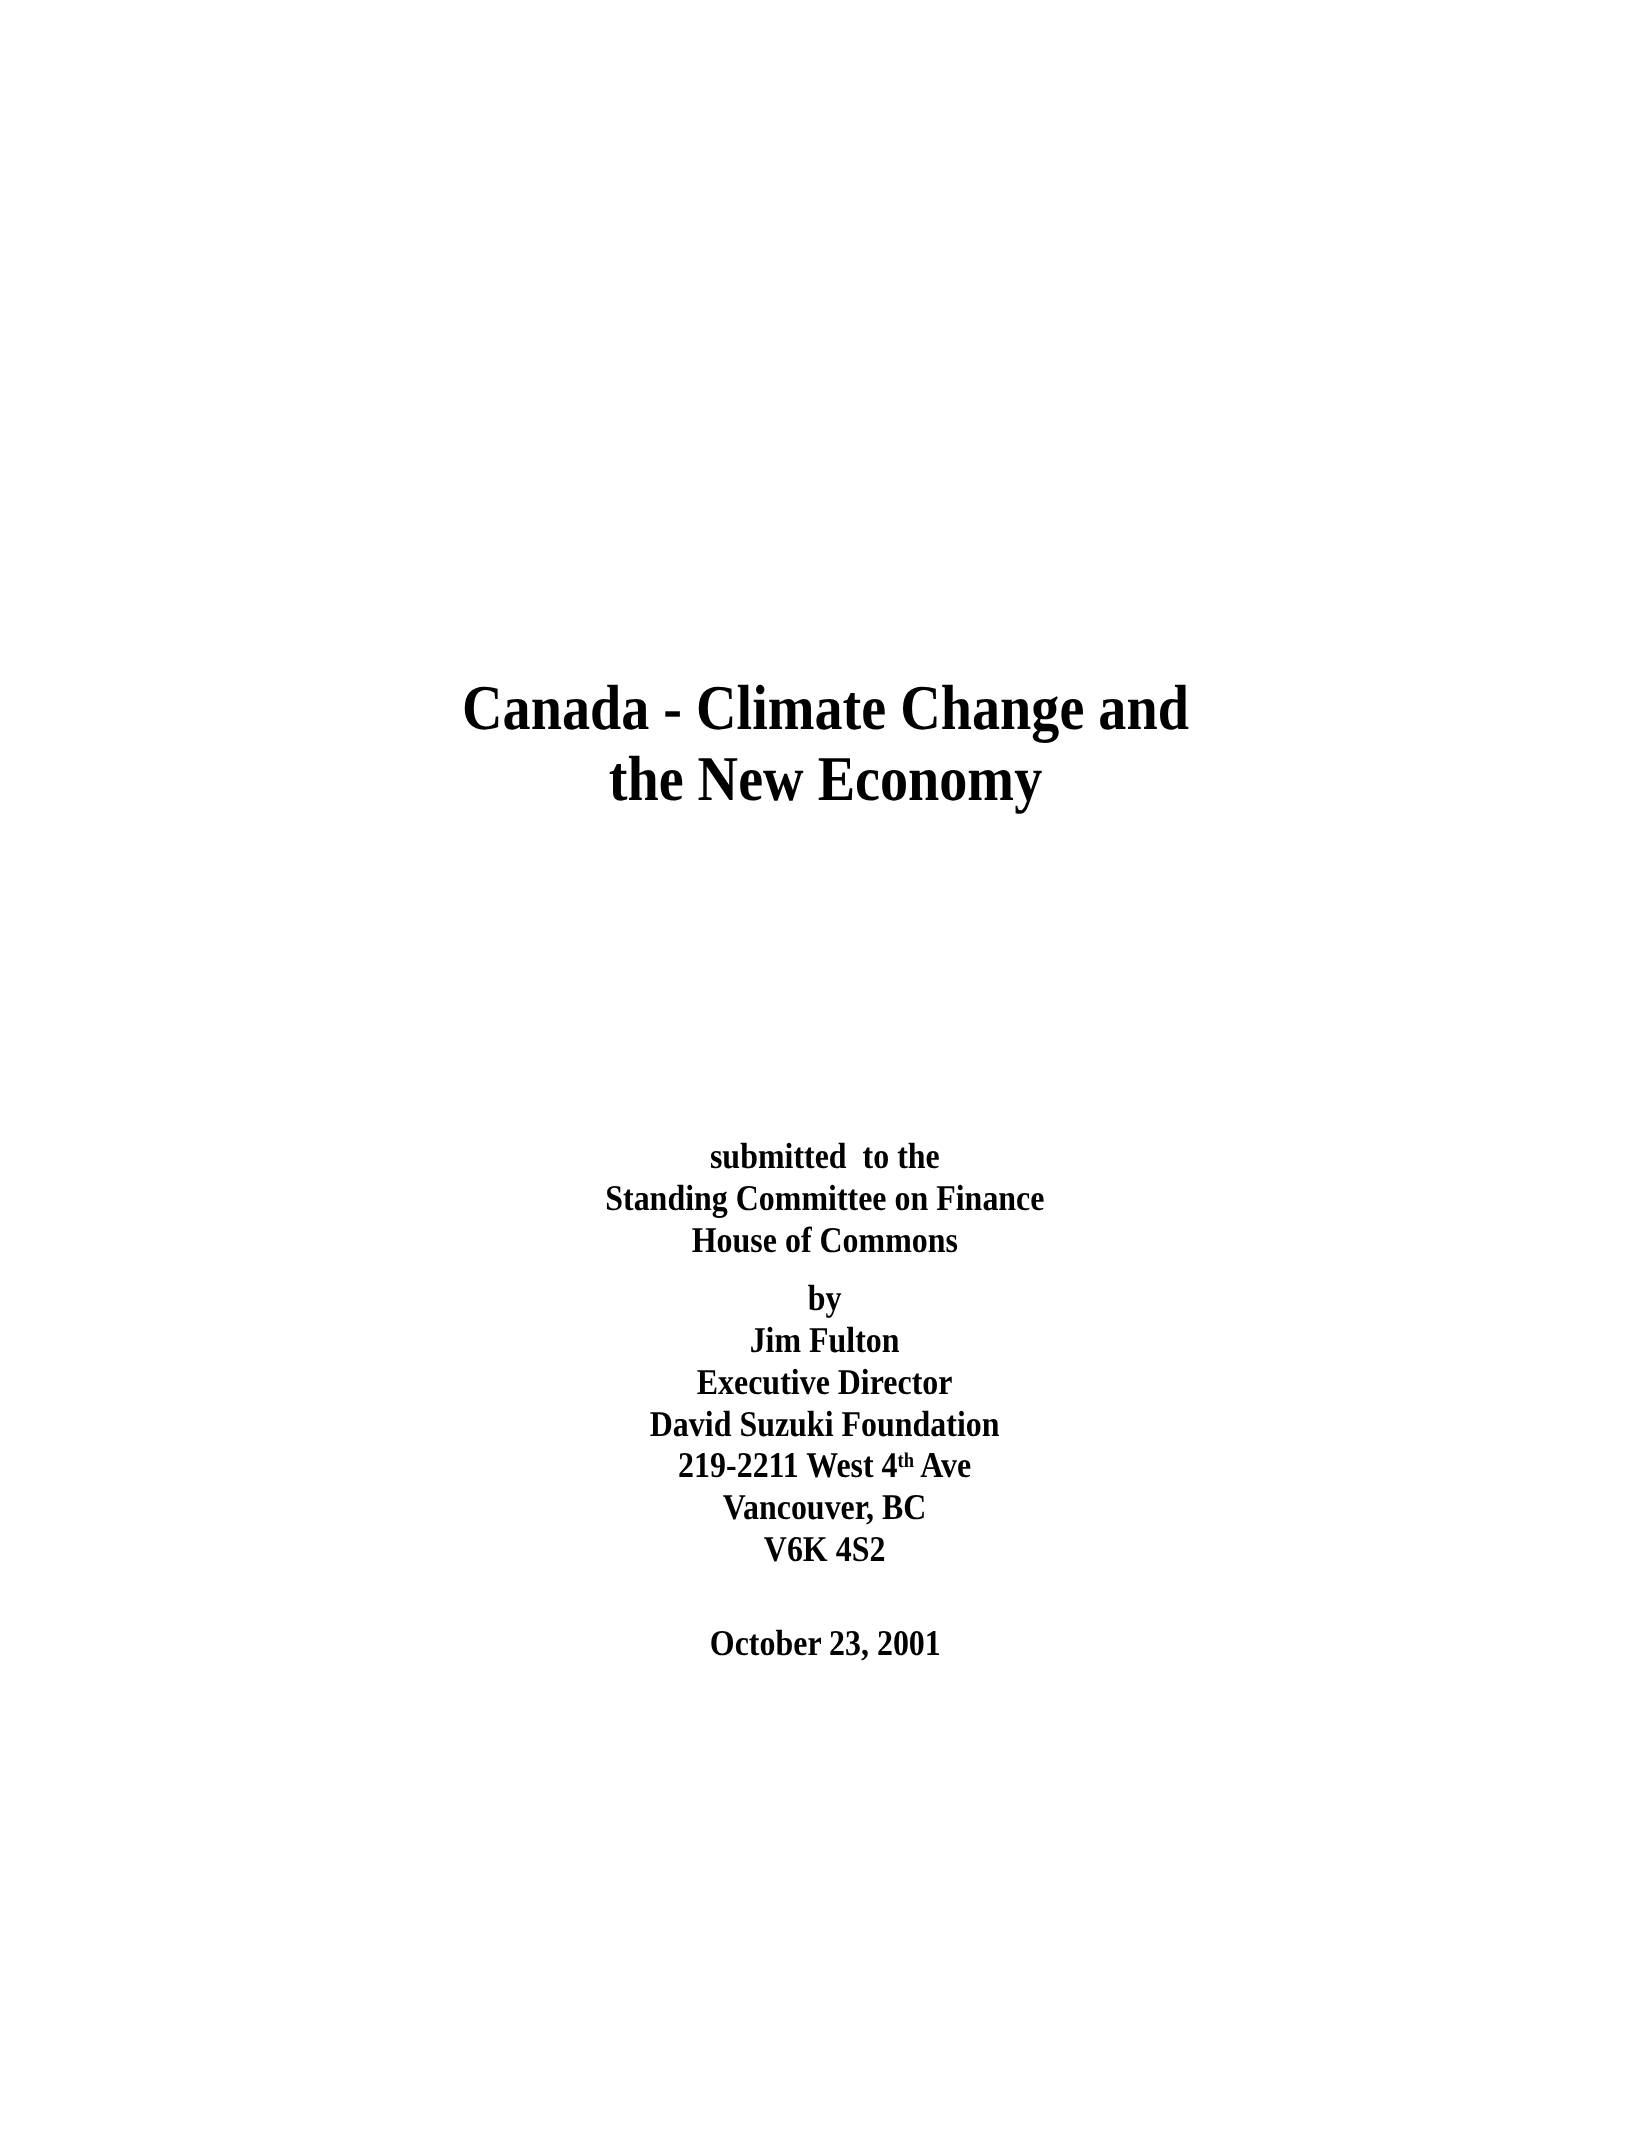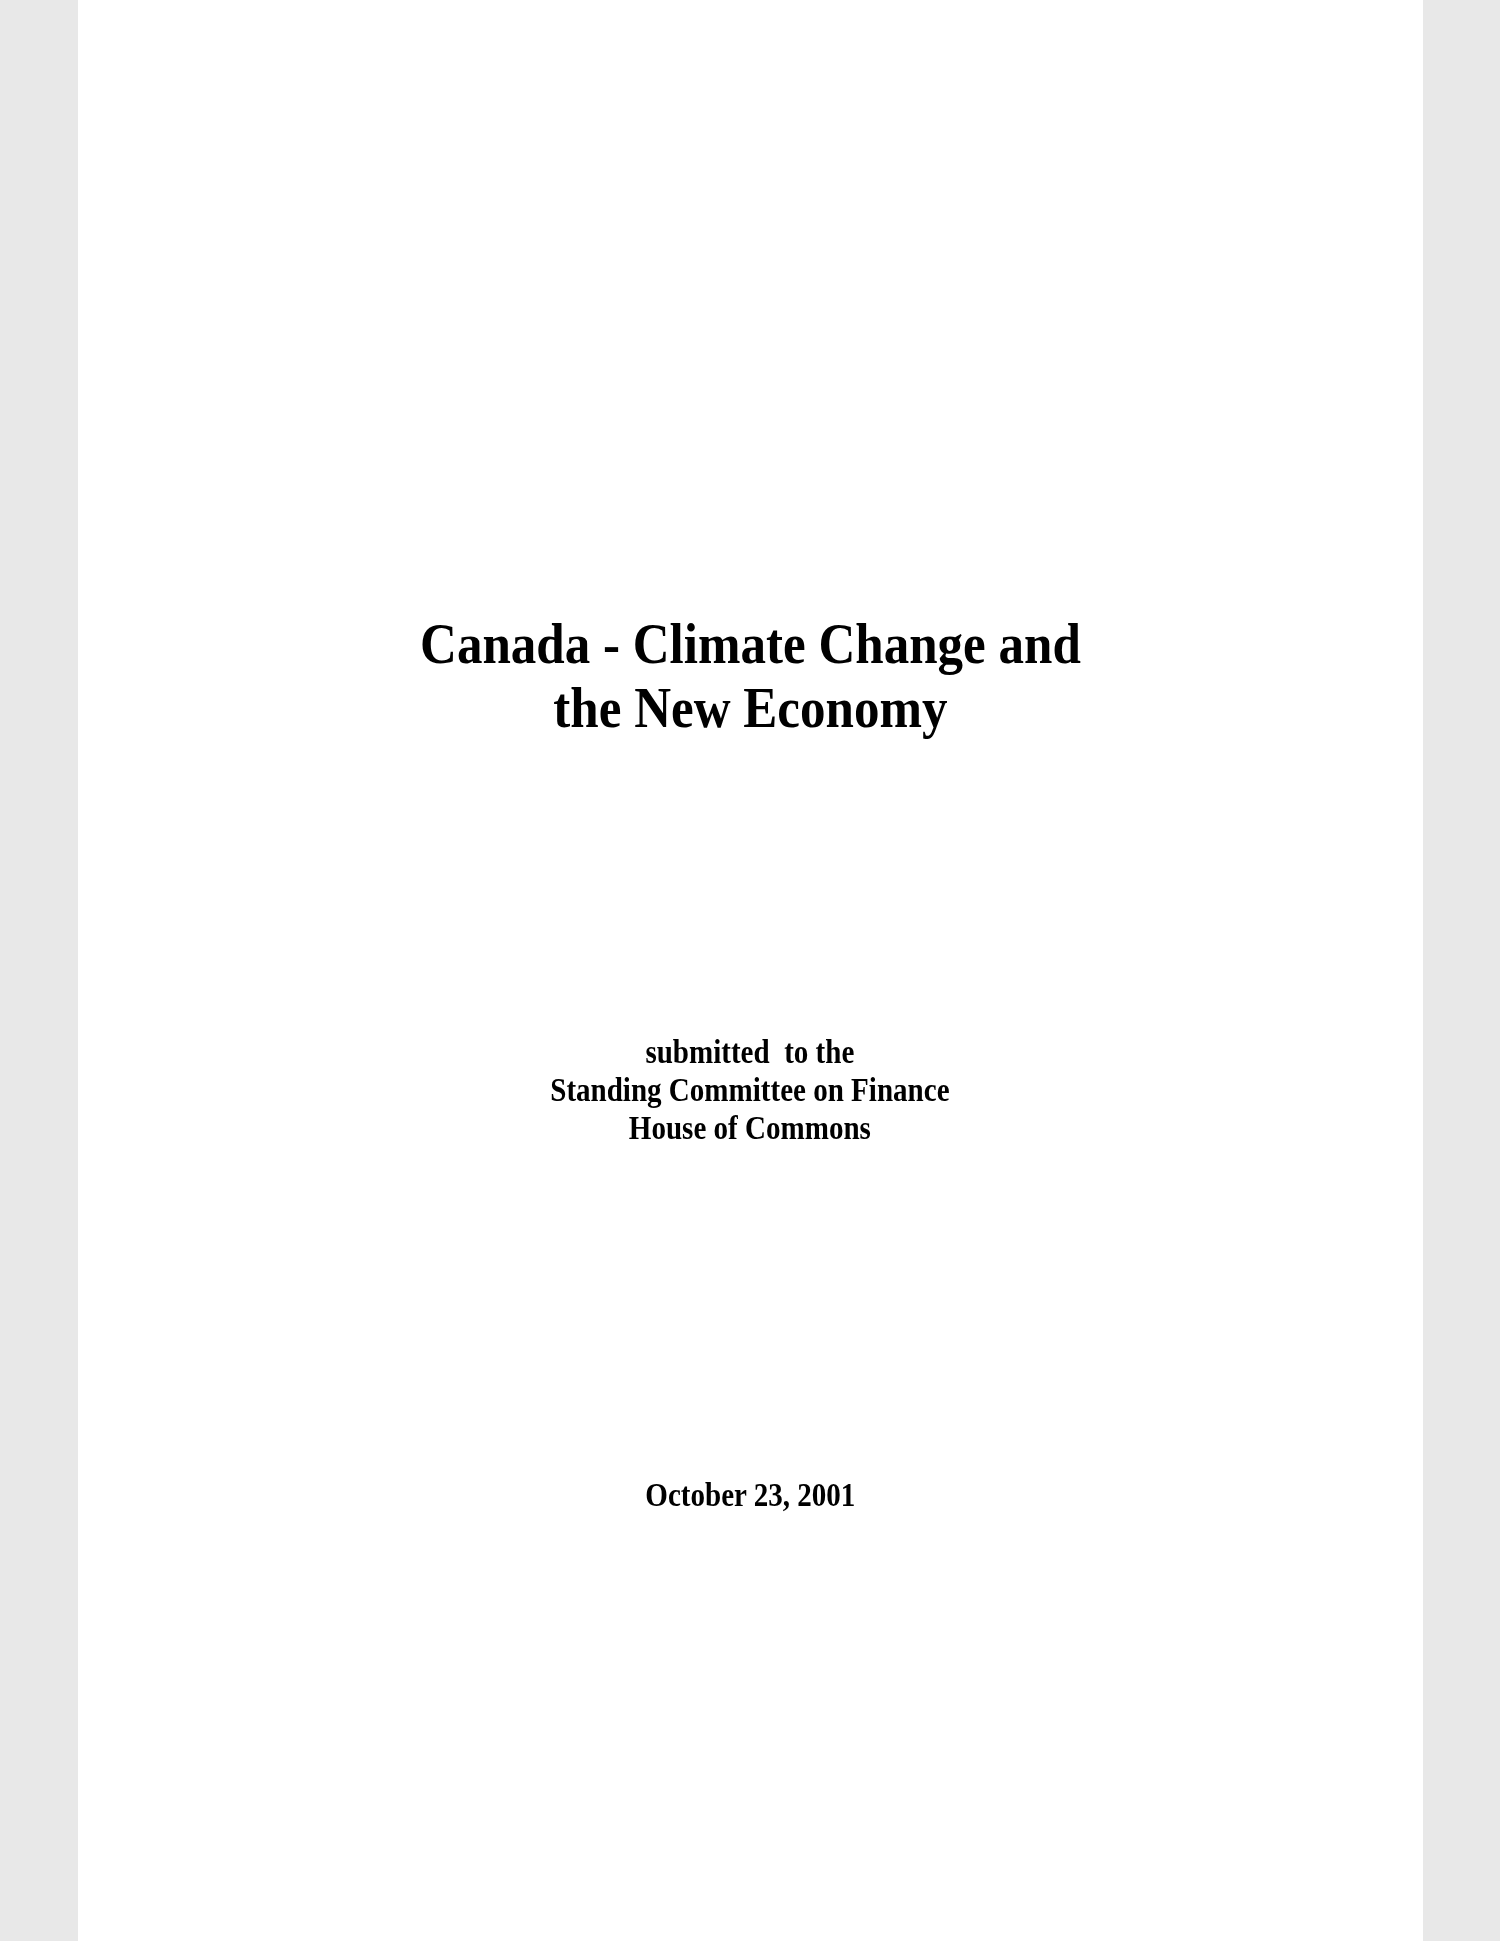--- a/index.html
+++ b/index.html
@@ -2,21 +2,21 @@
 <html><head>
 <meta charset="utf-8">
 <style>
   html, body {
     margin: 0;
     padding: 0;
     background: #e8e8e8;
   }
   .page {
     position: relative;
-    width: 1345px;
+    width: 1500px;
     height: 1941px;
     margin: 0 auto;
     background: #ffffff;
     overflow: hidden;
     font-family: "Liberation Serif", "DejaVu Serif", serif;
     font-weight: bold;
     color: #000000;
   }
   .abs-block {
     position: absolute;
@@ -68,20 +68,31 @@
   </h1>
 
   <div class="abs-block body-text submission-block">
     <span class="squeeze">
       <span class="line">submitted  to the</span>
       <span class="line">Standing Committee on Finance</span>
       <span class="line">House of Commons</span>
     </span>
   </div>
 
+  <div class="abs-block body-text author-block">
+    <span class="squeeze">
+      <span class="line">by</span>
+      <span class="line">Jim Fulton</span>
+      <span class="line">Executive Director</span>
+      <span class="line">David Suzuki Foundation</span>
+      <span class="line"><span>219-2211 West 4</span><sup class="ordinal">th</sup><span> Ave</span></span>
+      <span class="line">Vancouver, BC</span>
+      <span class="line">V6K 4S2</span>
+    </span>
+  </div>
 
   <div class="abs-block body-text date-block">
     <span class="squeeze">
       <span class="line">October 23, 2001</span>
     </span>
   </div>
 
 </div>
 
 </body></html>

